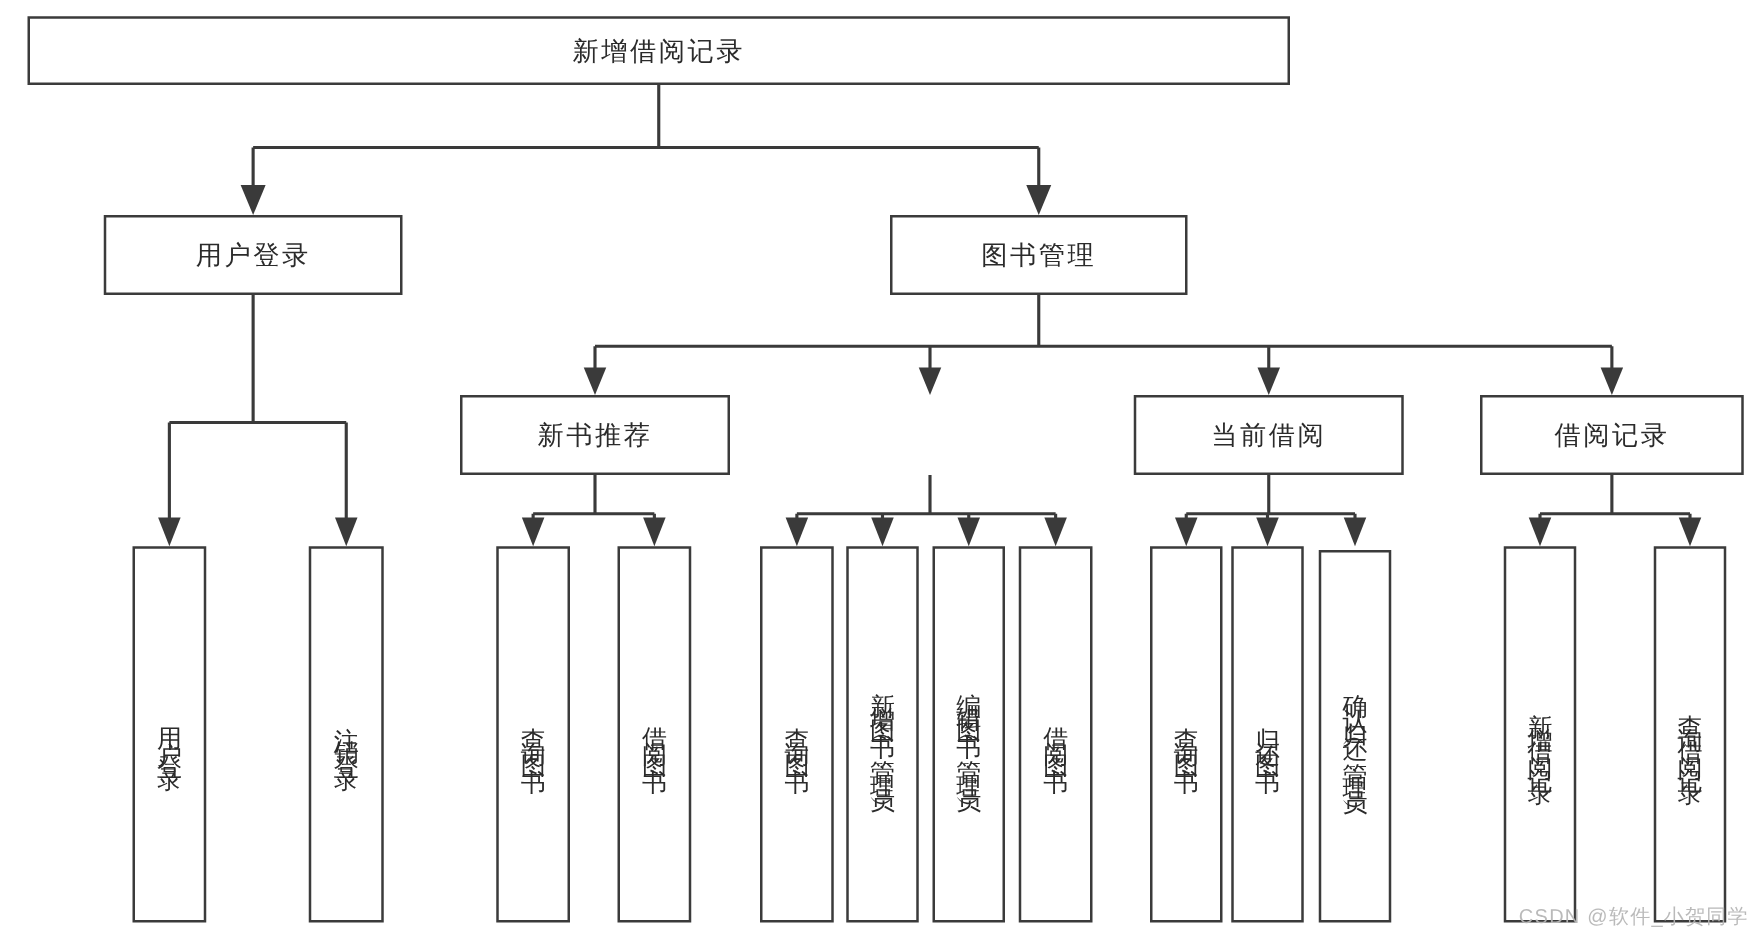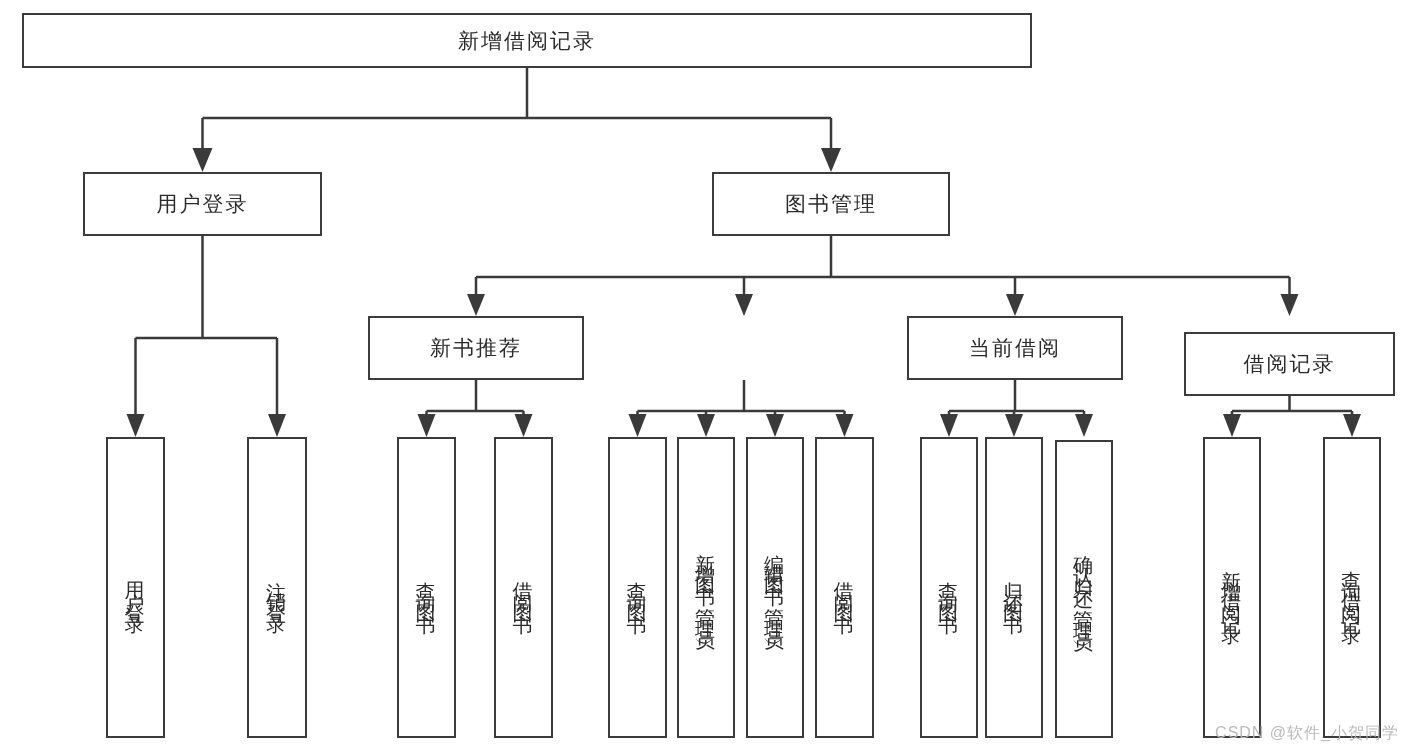--- a/index.html
+++ b/index.html
@@ -109,21 +109,21 @@
   <div class="node hnode" style="left:712px;top:172px;width:238px;height:64px">
     <span class="lbl">图书管理</span>
   </div>
 
   <div class="node hnode" style="left:368px;top:316px;width:216px;height:64px">
     <span class="lbl">新书推荐</span>
   </div>
   <div class="node hnode" style="left:907px;top:316px;width:216px;height:64px">
     <span class="lbl">当前借阅</span>
   </div>
-  <div class="node hnode" style="left:1184px;top:332px;width:211px;height:64px">
+  <div class="node hnode" style="left:1184px;top:316px;width:211px;height:64px">
     <span class="lbl">借阅记录</span>
   </div>
 
   <div class="node vnode" style="left:106px;top:437px;width:59px;height:301px">
     <span class="lbl">用户登录</span>
   </div>
   <div class="node vnode" style="left:247px;top:437px;width:60px;height:301px">
     <span class="lbl">注销登录</span>
   </div>
   <div class="node vnode" style="left:397px;top:437px;width:59px;height:301px">

